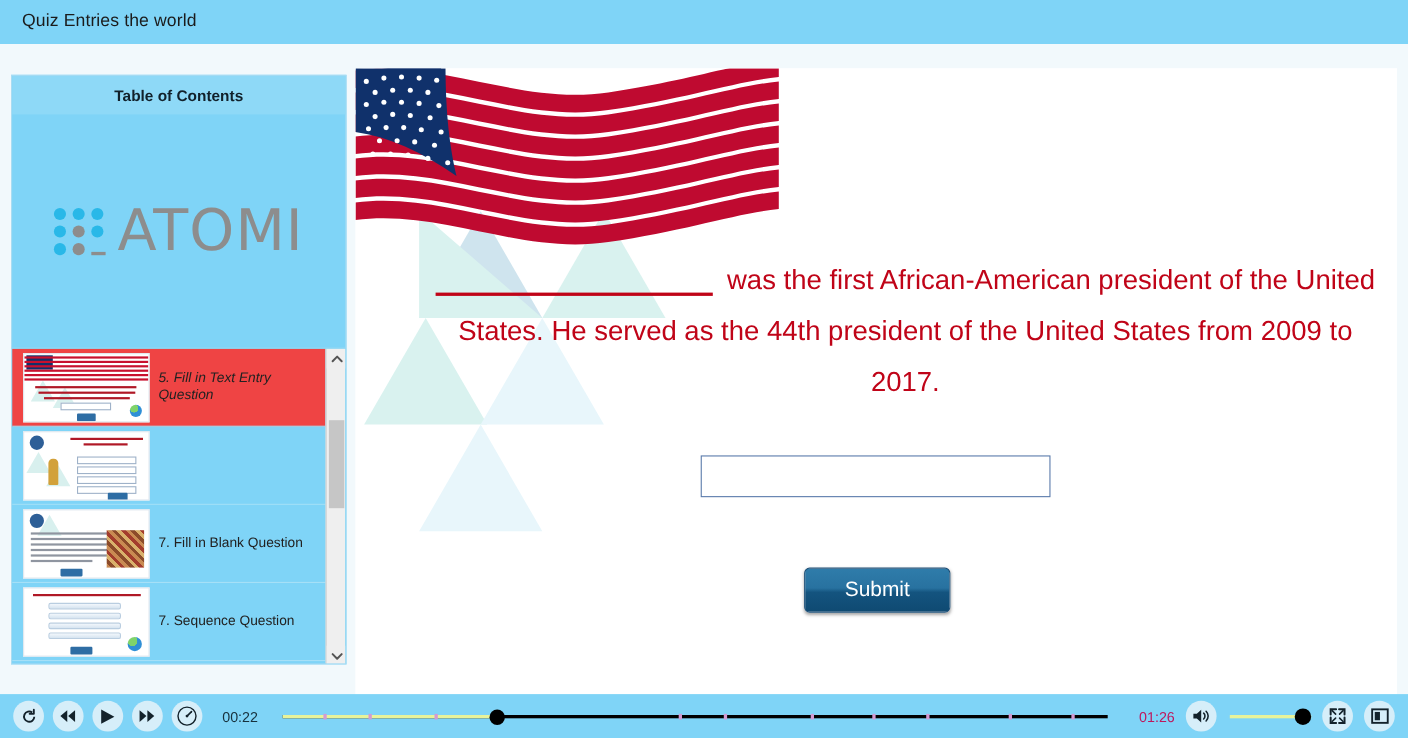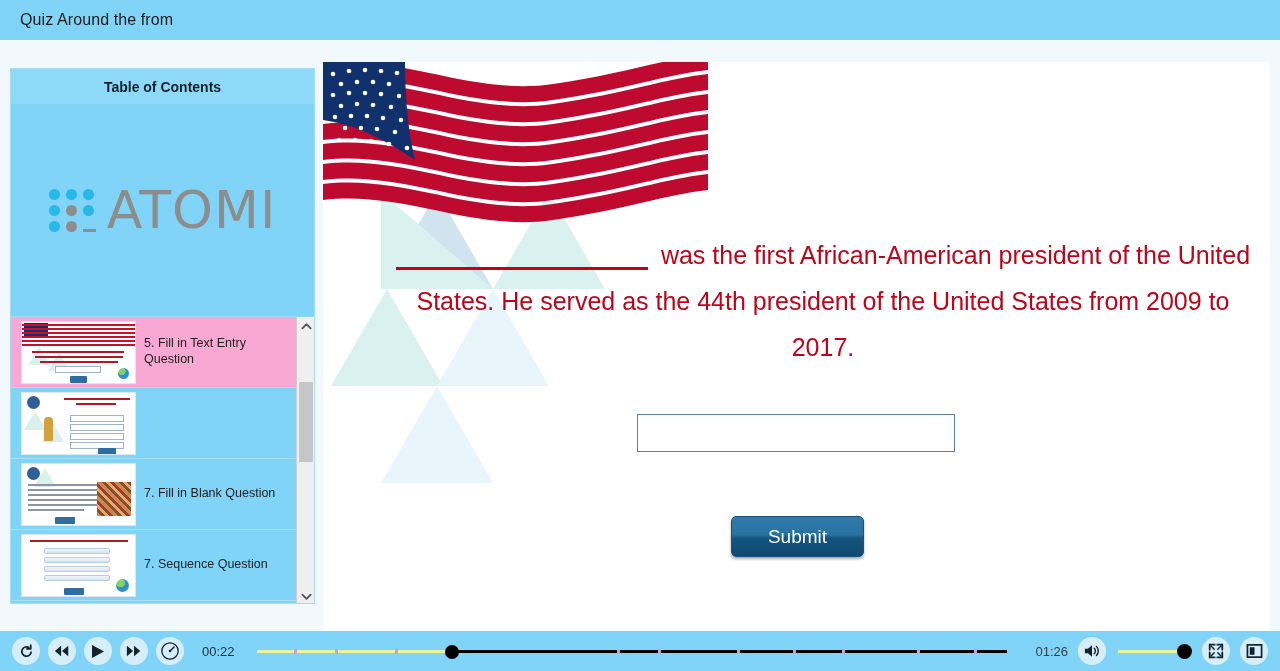--- a/index.html
+++ b/index.html
@@ -74,21 +74,21 @@
     position: absolute; left: 0; top: 0; right: 18px; bottom: 0;
     overflow: hidden;
   }
   .toc-item {
     display: flex; align-items: center;
     height: 71px;
     background: #7fd4f7;
     border-bottom: 1px solid #a6e0f7;
     cursor: pointer;
   }
-  .toc-item.active { background: #f9a8d4; }
+  .toc-item.active { background: #ef4444; font-style: italic; }
   .toc-thumb {
     width: 115px; height: 63px;
     margin: 0 8px 0 10px;
     background: #ffffff;
     border: 1px solid #dfe7ee;
     position: relative; overflow: hidden;
     flex: none;
   }
   .toc-label {
     font-size: 12.5px; color: #222;
@@ -217,21 +217,21 @@
     display: flex; align-items: center; justify-content: center;
     flex: none; cursor: pointer;
     margin-left: 8px;
   }
   .pb-btn.first { margin-left: 12px; }
   .pb-btn svg { display: block; }
   #time-elapsed {
     margin-left: 18px; font-size: 13px; color: #17313d; flex:none;text-align:center;
   }
   #time-total {
-    margin-left: 14px; font-size: 13px; color: #404040; flex:none;
+    margin-left: 14px; font-size: 13px; color: #be185d; flex:none;
   }
   #seek-track {
     position: relative; flex: 1 1 auto; margin: 0 14px 0 22px; height: 16px; cursor: pointer;
   }
   .seek-line {
     position: absolute; left: 0; right: 0; top: 7px; height: 3px;
     background: #000000;
   }
   .seek-fill {
     position: absolute; left: 0; top: 7px; height: 3px;
@@ -253,21 +253,21 @@
   #volume-handle {
     position: absolute; top: 1px; right: 0; width: 15px; height: 15px;
     border-radius: 50%; background: #000;
   }
   .pb-btn.wide { margin-left: 10px; }
 </style>
 </head>
 <body>
 
 <div id="app-header">
-  <div id="app-title">Quiz Around the from</div>
+  <div id="app-title">Quiz Entries the world</div>
 </div>
 
 <div id="stage">
 
   <div id="sidebar">
 
     <div id="toc-title-bar">Table of Contents</div>
 
     <div id="sidebar-logo-area">
       <div class="logo-wrap">

